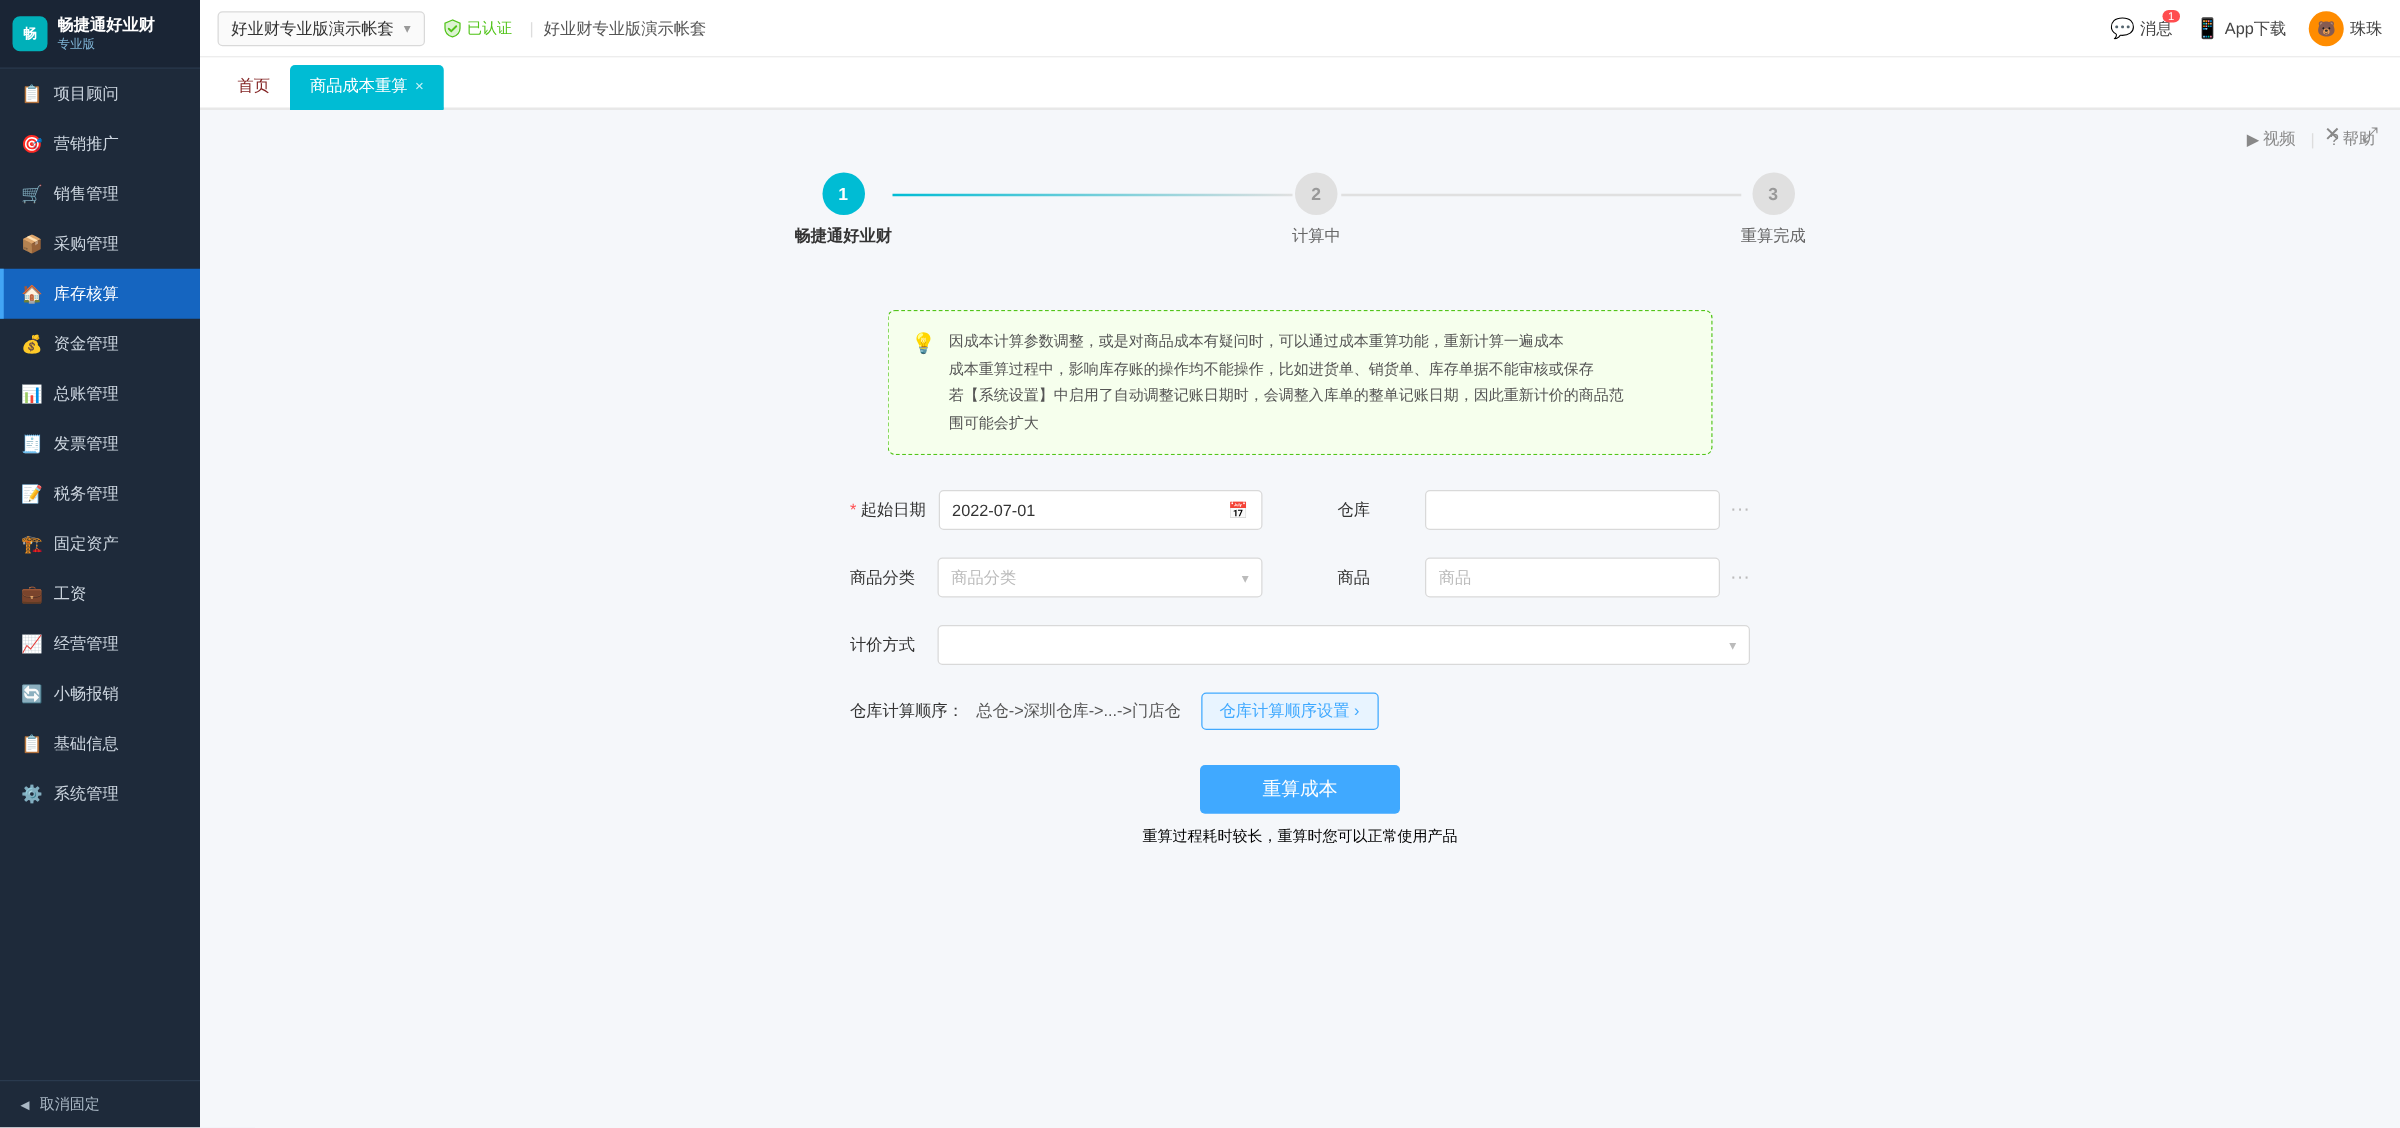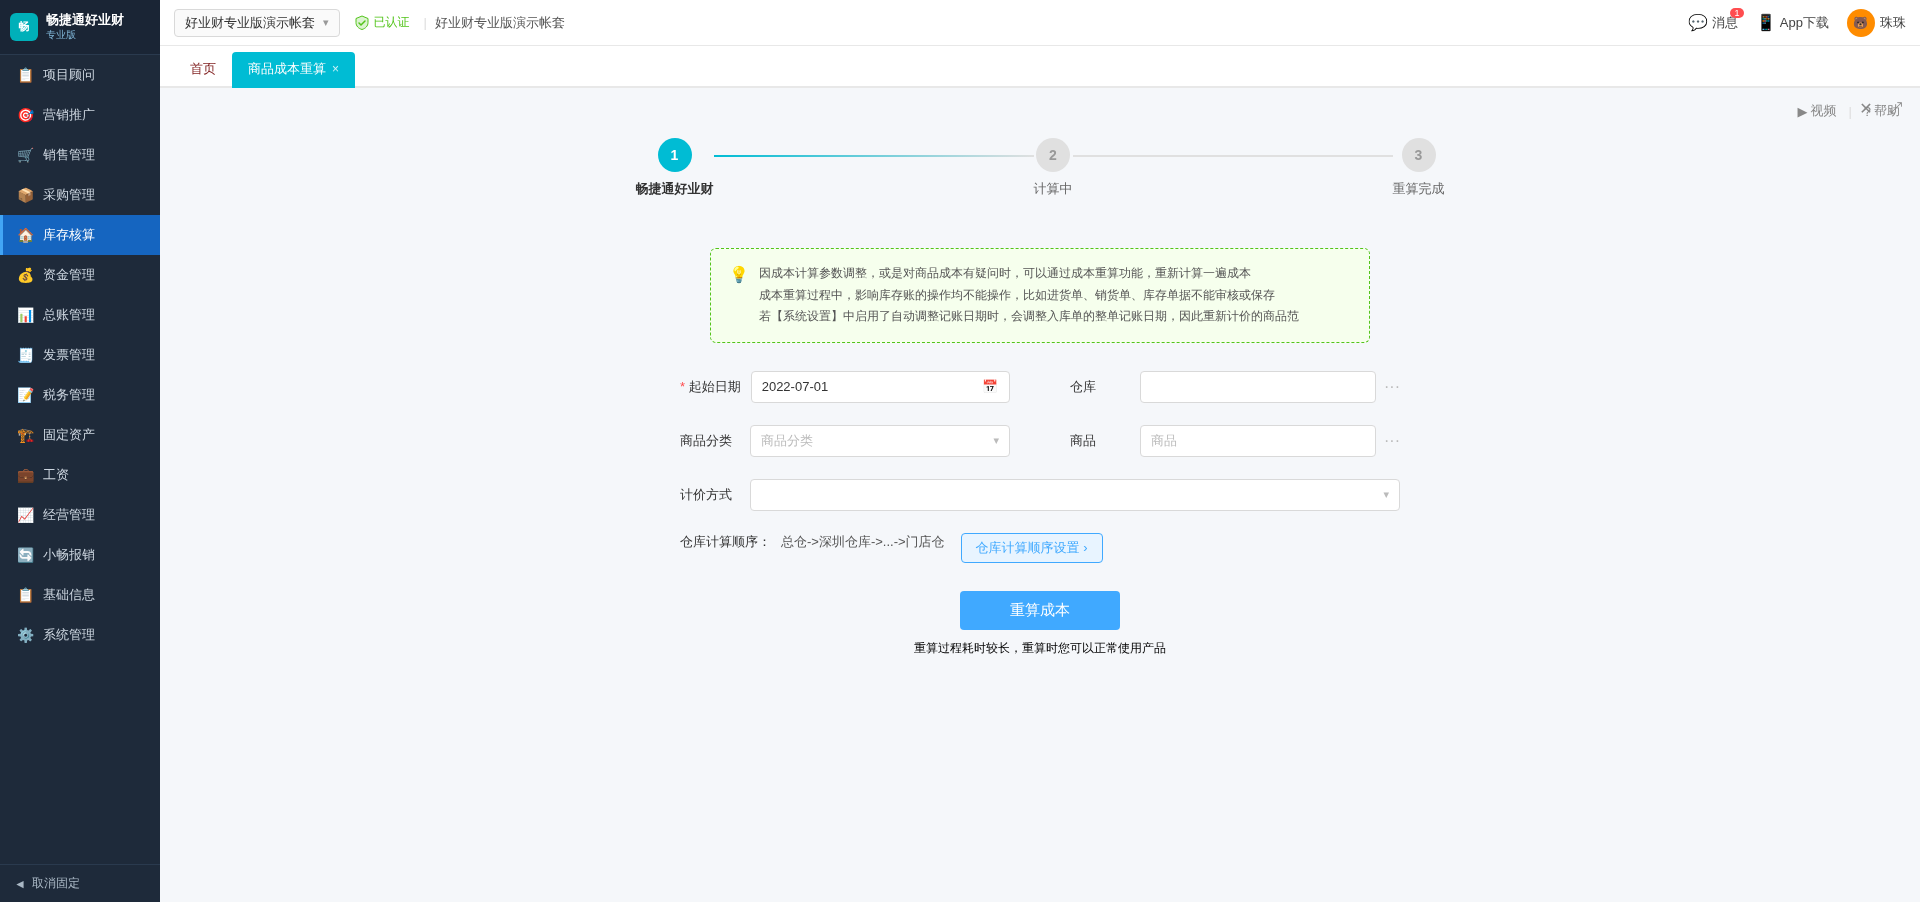--- a/index.html
+++ b/index.html
@@ -344,20 +344,21 @@
       justify-content: space-between;
       cursor: pointer;
     }
     .form-select-text { color: #bbb; }
     .form-select-icon { color: #bbb; font-size: 11px; }
     .form-dots { color: #bbb; font-size: 16px; cursor: pointer; margin-left: 8px; }
 
     
     .warehouse-row {
       display: flex;
+      align-items: center;
       margin-bottom: 28px;
     }
     .warehouse-label {
       font-size: 13px;
       color: #333;
       margin-right: 10px;
     }
     .warehouse-value {
       font-size: 13px;
       color: #555;
@@ -582,20 +583,21 @@
         <div class="step-label">重算完成</div>
       </div>
     </div>
 
     <div class="info-box">
       <span class="info-icon">💡</span>
       <div class="info-text">
         <div>因成本计算参数调整，或是对商品成本有疑问时，可以通过成本重算功能，重新计算一遍成本</div>
         <div>成本重算过程中，影响库存账的操作均不能操作，比如进货单、销货单、库存单据不能审核或保存</div>
         <div>若【系统设置】中启用了自动调整记账日期时，会调整入库单的整单记账日期，因此重新计价的商品范</div>
+        <div>围可能会扩大</div>
       </div>
     </div>
 
     <div class="form-container">
 
       <div class="form-row">
         <div class="form-group">
           <span class="form-label required">起始日期</span>
           <div class="form-input" style="min-width:200px;">
             <span style="color:#333;">2022-07-01</span>

